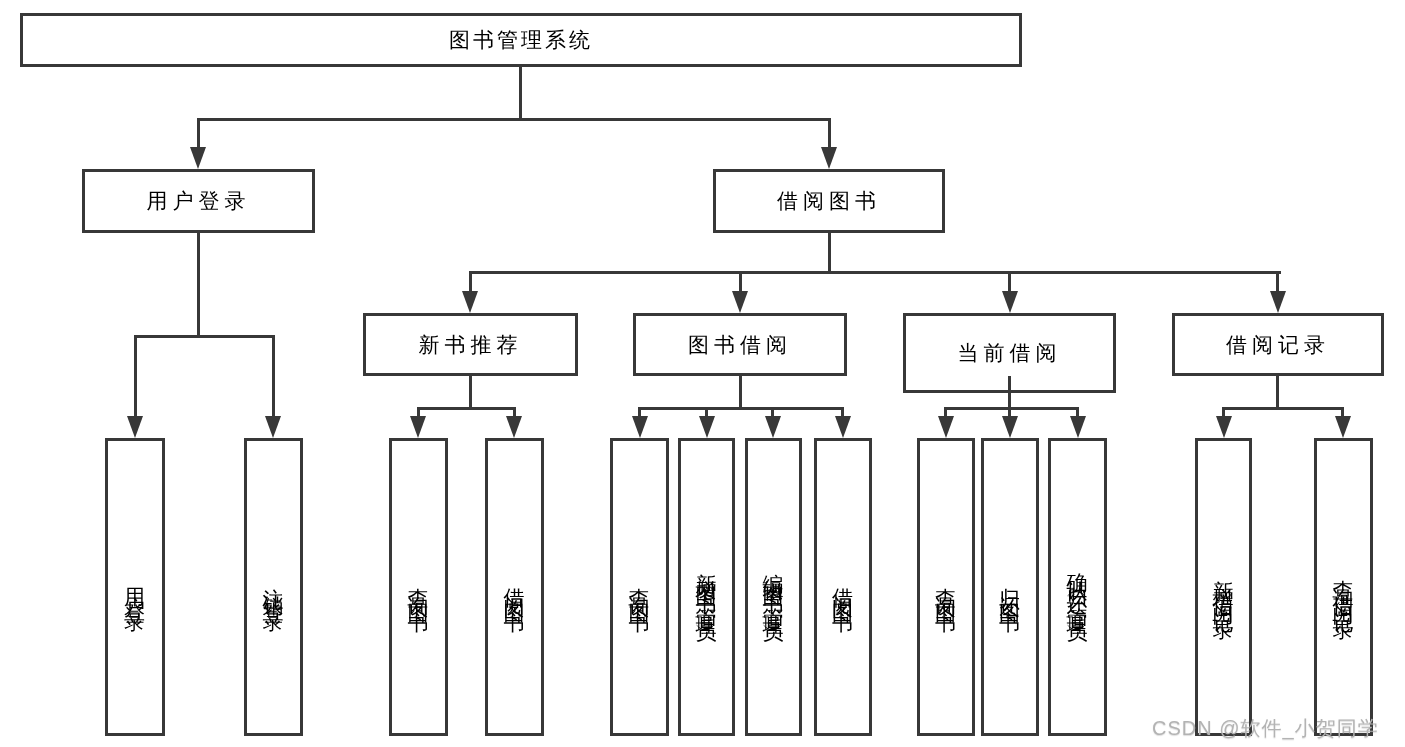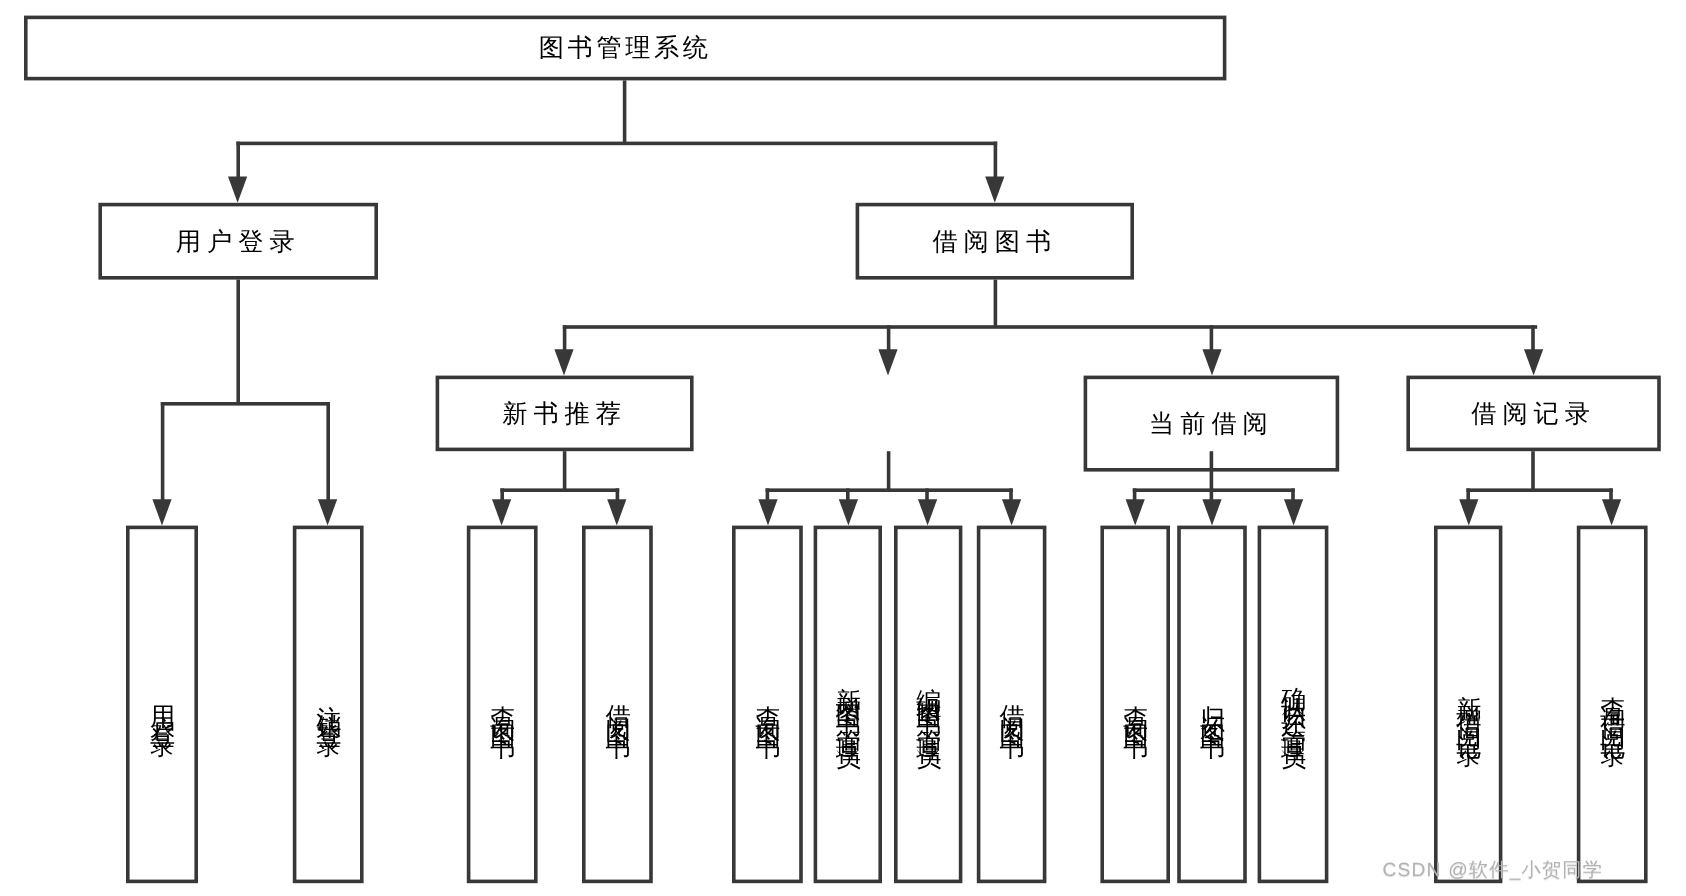--- a/index.html
+++ b/index.html
@@ -38,21 +38,21 @@
     position: absolute;
     width: 0; height: 0;
     border-left: 8px solid transparent;
     border-right: 8px solid transparent;
     border-top: 22px solid #383838;
   }
   .watermark {
     position: absolute;
     left: 1152px;
     top: 715px;
-    font-size: 16px;
+    font-size: 20px;
     letter-spacing: 1px;
     color: #b3b3b3;
     white-space: nowrap;
     text-shadow: 0 1px 1px rgba(120,120,120,0.25);
   }
 </style>
 </head>
 <body>
 
 <div class="canvas">
@@ -88,20 +88,23 @@
   <div class="arrow" style="left:462px;top:291px;"></div>
   <div class="line v" style="left:739px;top:271px;height:22px;"></div>
   <div class="arrow" style="left:732px;top:291px;"></div>
   <div class="line v" style="left:1008px;top:271px;height:22px;"></div>
   <div class="arrow" style="left:1002px;top:291px;"></div>
   <div class="line v" style="left:1276px;top:271px;height:22px;"></div>
   <div class="arrow" style="left:1270px;top:291px;"></div>
 
   <div class="box hbox" style="left:363px;top:313px;width:215px;height:63px;">
     <span>新书推荐</span>
+  </div>
+  <div class="box hbox" style="left:633px;top:313px;width:214px;height:63px;">
+    <span>图书借阅</span>
   </div>
   <div class="box hbox" style="left:903px;top:313px;width:213px;height:80px;">
     <span>当前借阅</span>
   </div>
   <div class="box hbox" style="left:1172px;top:313px;width:212px;height:63px;">
     <span>借阅记录</span>
   </div>
 
   <div class="line v" style="left:469px;top:376px;height:33px;"></div>
   <div class="line h" style="left:417px;top:407px;width:99px;"></div>

